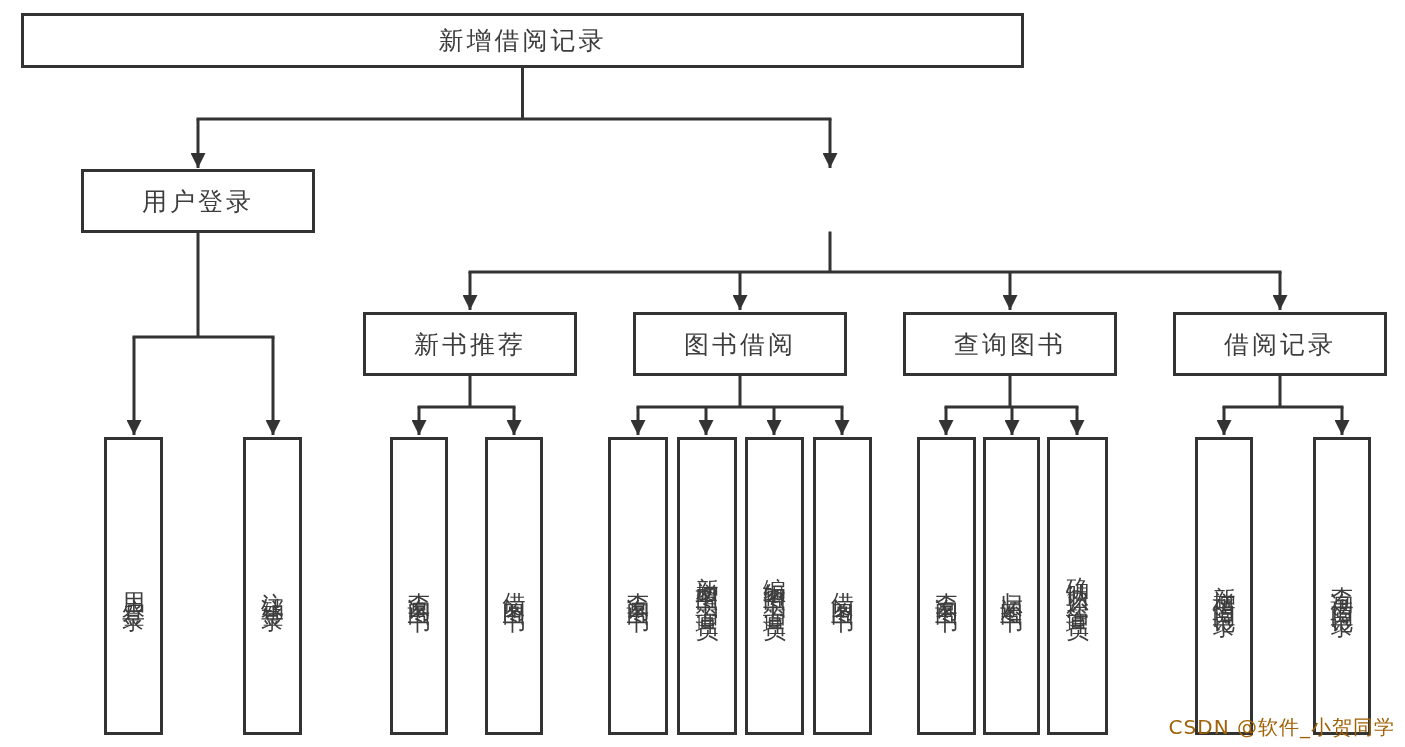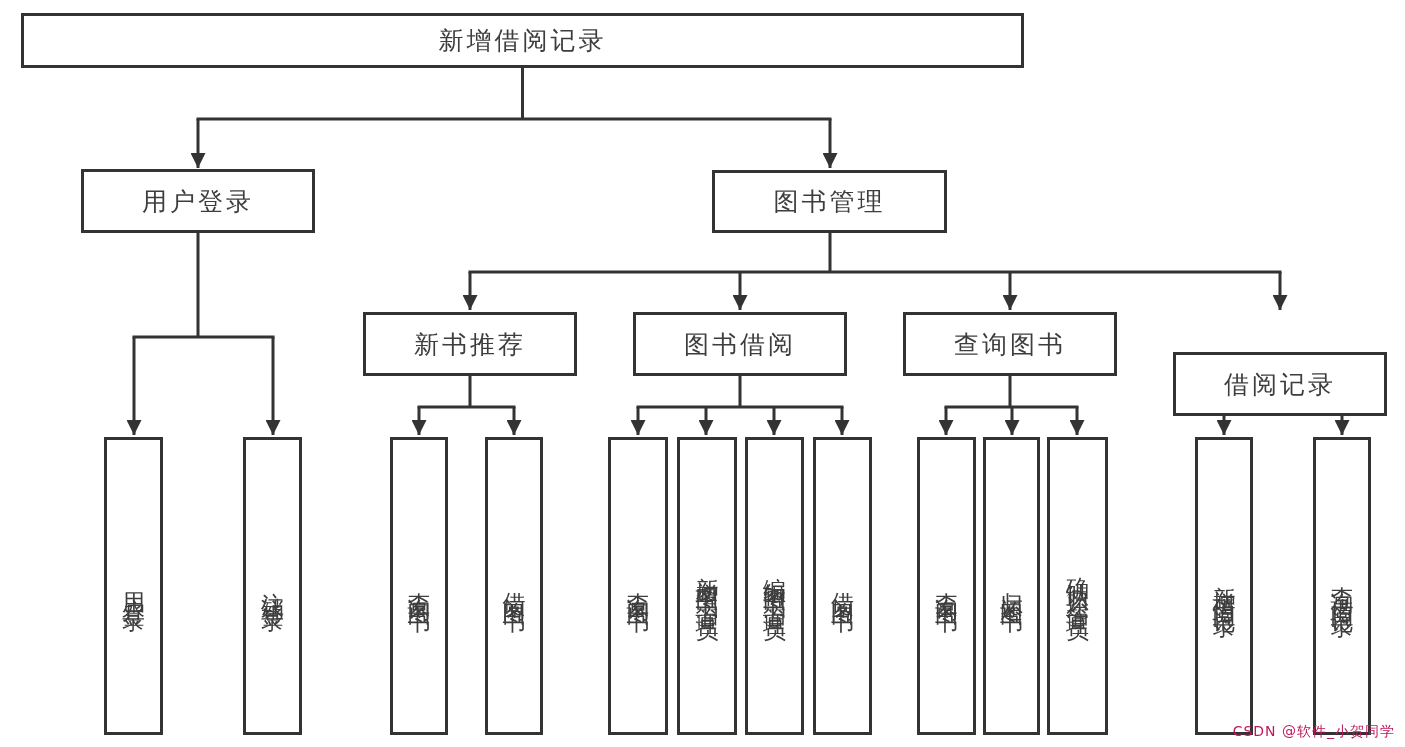--- a/index.html
+++ b/index.html
@@ -33,22 +33,22 @@
     writing-mode: vertical-rl;
     text-orientation: mixed;
     letter-spacing: 6px;
     line-height: 1;
     white-space: nowrap;
   }
   .watermark {
     position: absolute;
     right: 10px;
     bottom: 6px;
-    font-size: 14px;
-    color: #be185d;
+    font-size: 20px;
+    color: #a16207;
     letter-spacing: 1px;
     z-index: 3;
     white-space: nowrap;
   }
 </style>
 </head>
 <body>
 
 <div id="diagram">
 
@@ -89,34 +89,31 @@
     <line x1="1342" y1="407" x2="1342" y2="435" stroke="#333333" stroke-width="3" marker-end="url(#arrow)"></line>
   </svg>
 
   <div class="node node-h" style="left:21px; top:13px; width:1003px; height:55px;">
     <span>新增借阅记录</span>
   </div>
 
   <div class="node node-h" style="left:81px; top:169px; width:234px; height:64px;">
     <span>用户登录</span>
   </div>
-  <div class="node node-h" style="left:712px; top:170px; width:235px; height:63px;">
-    <span>图书管理</span>
-  </div>
 
   <div class="node node-h" style="left:633px; top:312px; width:214px; height:64px;">
     <span>图书借阅</span>
   </div>
   <div class="node node-h" style="left:363px; top:312px; width:214px; height:64px;">
     <span>新书推荐</span>
   </div>
   <div class="node node-h" style="left:903px; top:312px; width:214px; height:64px;">
     <span>查询图书</span>
   </div>
-  <div class="node node-h" style="left:1173px; top:312px; width:214px; height:64px;margin-top:40px;">
+  <div class="node node-h" style="left:1173px; top:312px; width:214px; height:64px;">
     <span>借阅记录</span>
   </div>
 
   <div class="node node-v" style="left:104px; top:437px; width:59px; height:298px;">
     <span>用户登录</span>
   </div>
   <div class="node node-v" style="left:243px; top:437px; width:59px; height:298px;">
     <span>注销登录</span>
   </div>
 

